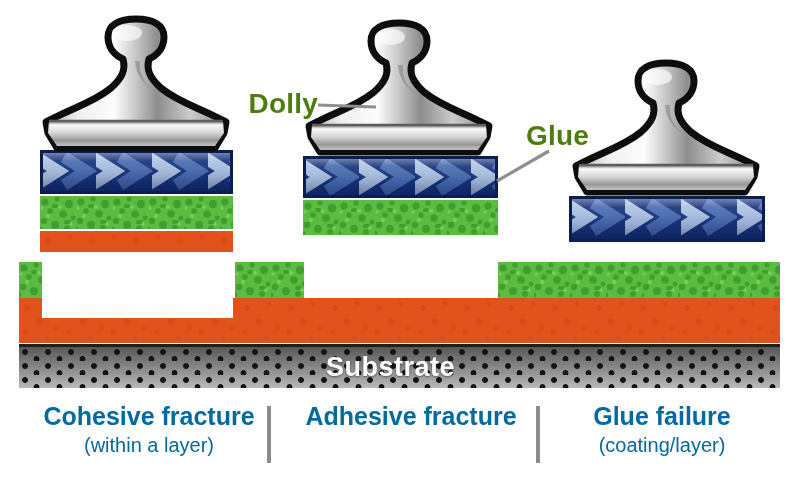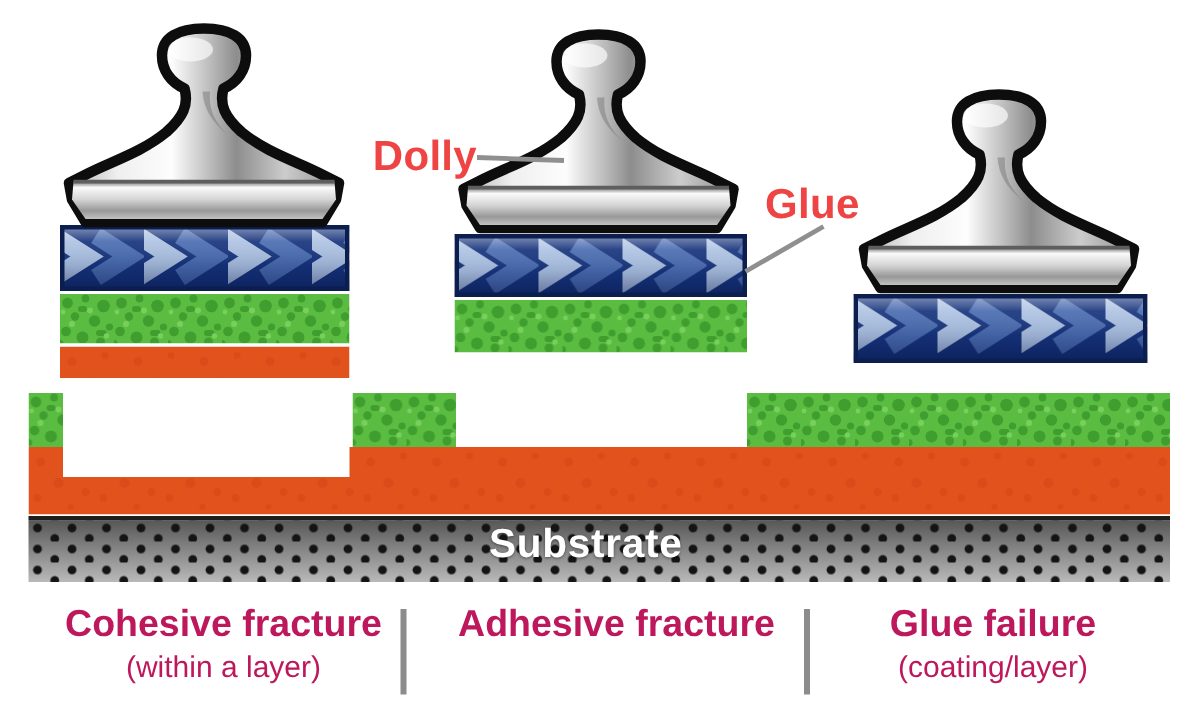--- a/index.html
+++ b/index.html
@@ -2,39 +2,39 @@
 <html><head>
 <meta charset="utf-8">
 <style>
   html,body{margin:0;padding:0;background:#ffffff;}
   .canvas{
     position:relative;width:800px;height:477px;background:#ffffff;overflow:hidden;
     font-family:"Liberation Sans","DejaVu Sans",sans-serif;
   }
   svg.layer,svg.dolly{position:absolute;display:block;}
   .callout{
-    position:absolute;font-weight:bold;color:#ef4444;font-size:28px;line-height:28px;
+    position:absolute;font-weight:bold;color:#4d7c0f;font-size:28px;line-height:28px;
     letter-spacing:.2px;
   }
   .substrate{
     position:absolute;left:19px;top:344px;width:761px;height:44px;
     border-top:3px solid #1e1e1e;box-sizing:border-box;
     background-image:
       radial-gradient(circle at 6px 5px,#141414 2.5px,rgba(0,0,0,0) 3.3px),
       radial-gradient(circle at 17.5px 12px,#141414 2.5px,rgba(0,0,0,0) 3.3px),
       linear-gradient(180deg,#575757 0%,#8d8d8d 55%,#b9b9b9 100%);
     background-size:23px 14px,23px 14px,100% 100%;
-    display:flex;justify-content:center;
+    display:flex;align-items:center;justify-content:center;
   }
   .substrate-label{
     color:#fff;font-weight:bold;font-size:27px;letter-spacing:.5px;
     text-shadow:0 1px 2px rgba(0,0,0,.45);margin-right:18px;
   }
   .void{position:absolute;background:#ffffff;}
-  .cap{position:absolute;top:403px;width:238px;text-align:center;color:#be185d;}
+  .cap{position:absolute;top:403px;width:238px;text-align:center;color:#0369a1;}
   .cap-title{font-weight:bold;font-size:25px;line-height:27px;}
   .cap-sub{font-weight:normal;font-size:20px;line-height:30px;}
   .divider{position:absolute;top:406px;width:4px;height:57px;background:#8c8c8c;}
   .pointer-overlay{position:absolute;left:0;top:0;pointer-events:none;}
 </style>
 </head>
 <body>
 
 <div class="canvas">
 
@@ -170,21 +170,21 @@
   <svg class="dolly" style="left:566px;top:58px" width="200" height="142">
     <use href="#dollySym" width="200" height="142"></use>
   </svg>
 
   <svg class="pointer-overlay" width="800" height="477">
     <line x1="318" y1="105" x2="376" y2="107" stroke="#8f8f8f" stroke-width="3.2"></line>
     <line x1="549" y1="151" x2="497" y2="181" stroke="#8f8f8f" stroke-width="3.2"></line>
   </svg>
 
   <div class="callout" style="left:240px;top:90px;width:78px;text-align:right">Dolly</div>
-  <div class="callout" style="left:510px;top:122px">Glue</div>
+  <div class="callout" style="left:526px;top:122px">Glue</div>
 
   <div class="cap" style="left:30px">
     <div class="cap-title">Cohesive fracture</div>
     <div class="cap-sub">(within a layer)</div>
   </div>
   <div class="divider" style="left:267px"></div>
   <div class="cap" style="left:292px">
     <div class="cap-title">Adhesive fracture</div>
   </div>
   <div class="divider" style="left:536px"></div>

